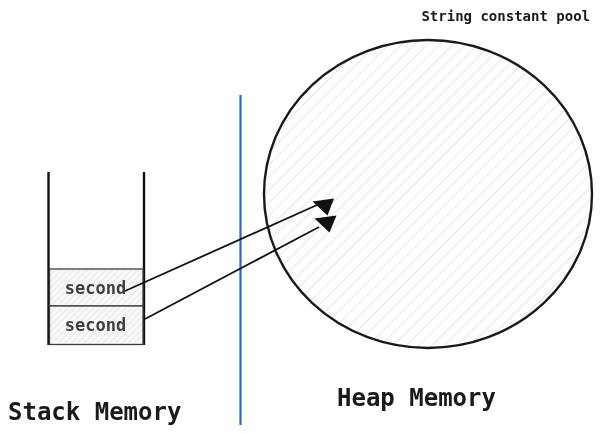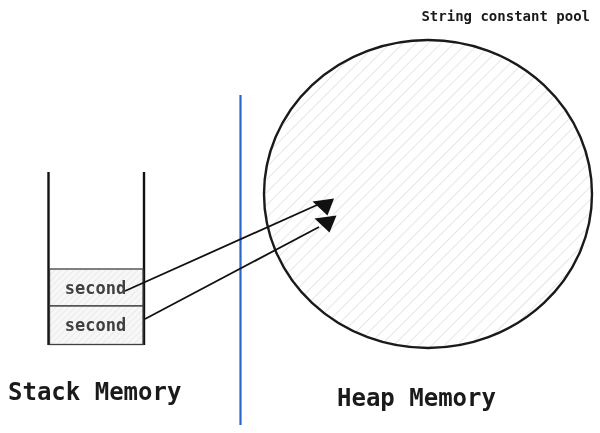--- a/index.html
+++ b/index.html
@@ -20,21 +20,21 @@
   }
   .pool-title{left:270px;top:9px;width:320px;text-align:right;font-size:14px;}
   .string-value{left:337px;top:195px;font-size:17.5px;}
   .frame-label{
     position:absolute;display:flex;align-items:center;justify-content:center;
     color:#404040;font-weight:bold;font-size:17px;
   }
   .frame-second{left:48px;top:269px;width:95px;height:37px;}
   .frame-first{left:48px;top:306px;width:95px;height:38px;}
   .region-label{font-size:24px;}
-  .stack-region{left:8px;top:380px;}
+  .stack-region{left:8px;top:400px;}
   .heap-region{left:337px;top:386px;}
 </style>
 </head>
 <body>
 
 <div class="canvas">
 
   <svg width="600" height="433" viewBox="0 0 600 433">
     <defs>
       <pattern id="heapHatch" patternUnits="userSpaceOnUse" width="9" height="9" patternTransform="rotate(45)">

